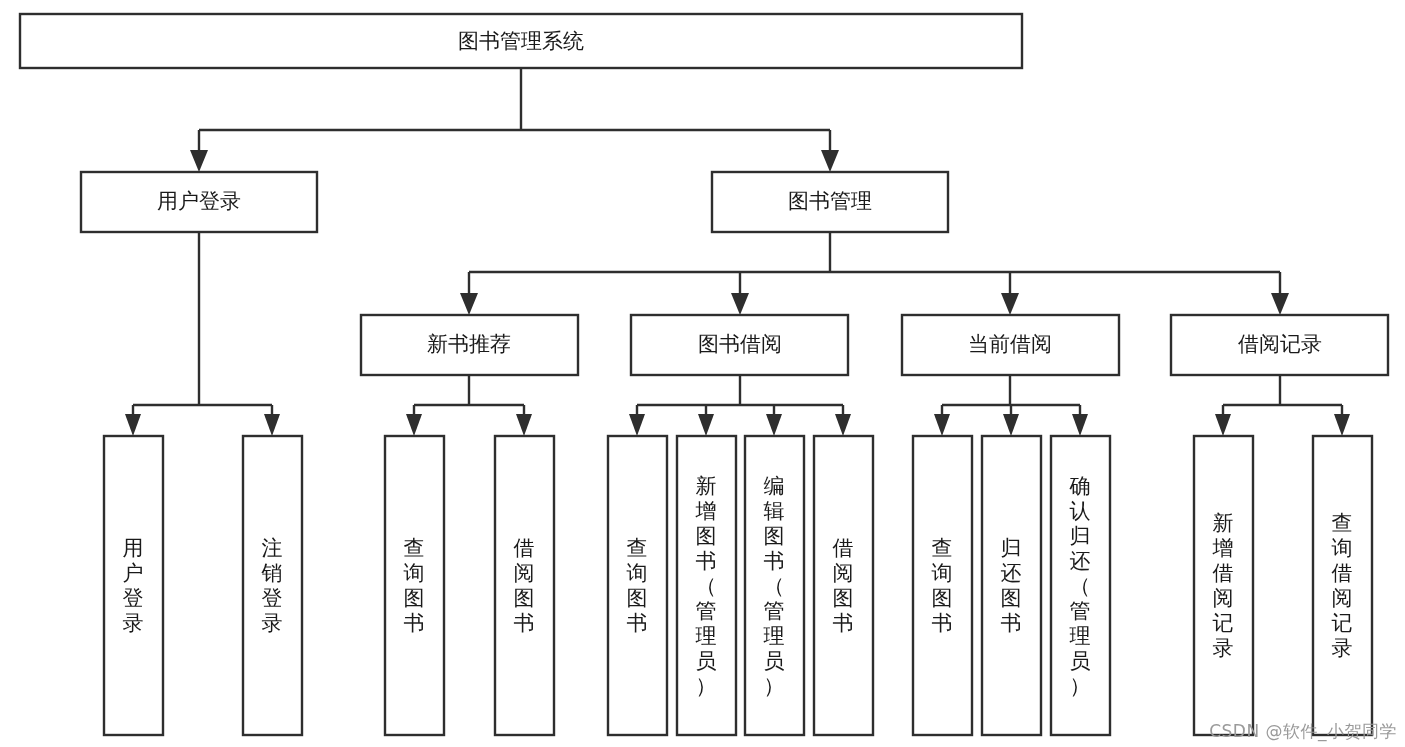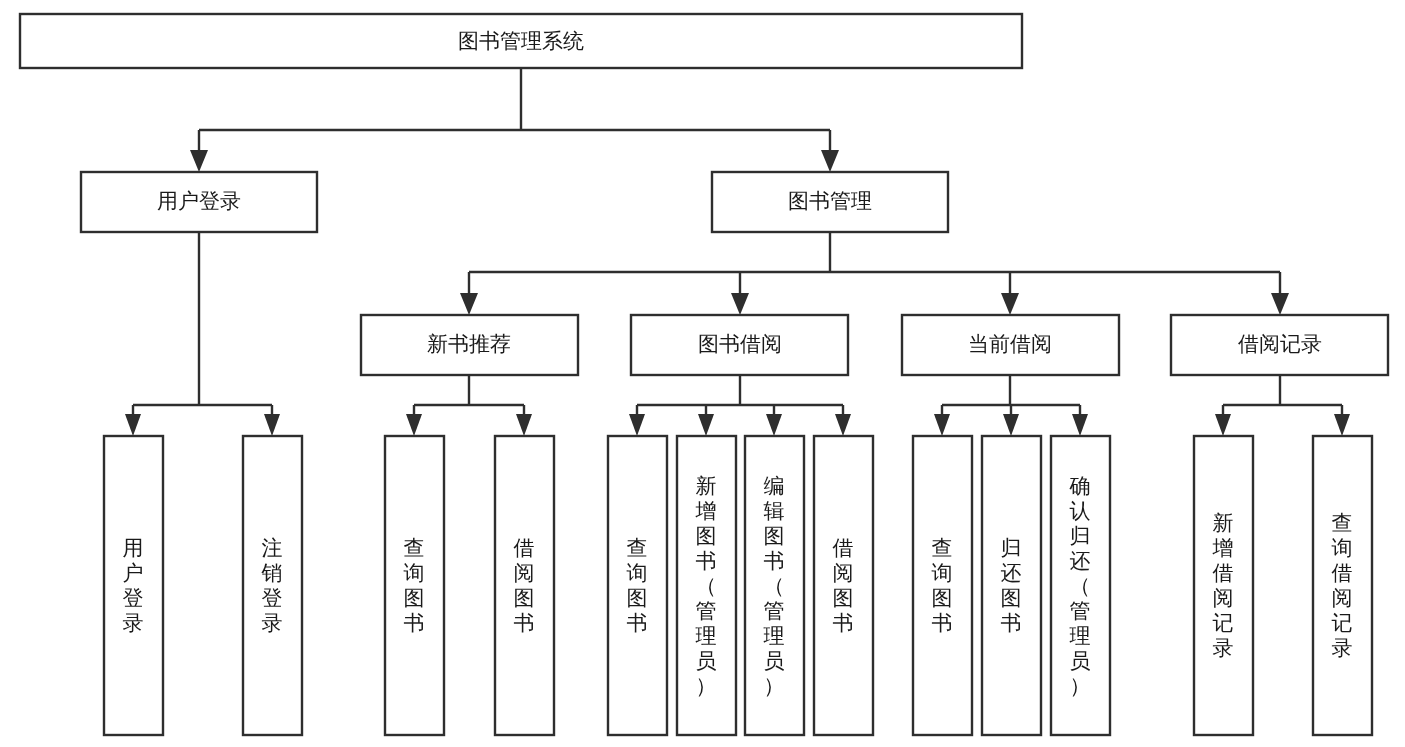--- a/index.html
+++ b/index.html
@@ -208,14 +208,15 @@
       <text class="node-label-v" x="1223" y="530"><tspan x="1223" dy="0">新</tspan><tspan x="1223" dy="25">增</tspan><tspan x="1223" dy="25">借</tspan><tspan x="1223" dy="25">阅</tspan><tspan x="1223" dy="25">记</tspan><tspan x="1223" dy="25">录</tspan></text>
     </g>
 
     <g>
       <rect class="node-box" x="1313" y="436" width="59" height="299"></rect>
       <text class="node-label-v" x="1342" y="530"><tspan x="1342" dy="0">查</tspan><tspan x="1342" dy="25">询</tspan><tspan x="1342" dy="25">借</tspan><tspan x="1342" dy="25">阅</tspan><tspan x="1342" dy="25">记</tspan><tspan x="1342" dy="25">录</tspan></text>
     </g>
 
   </svg>
 
+  <div class="watermark-text">CSDN @软件_小贺同学</div>
 
 </div>
 
 </body></html>

